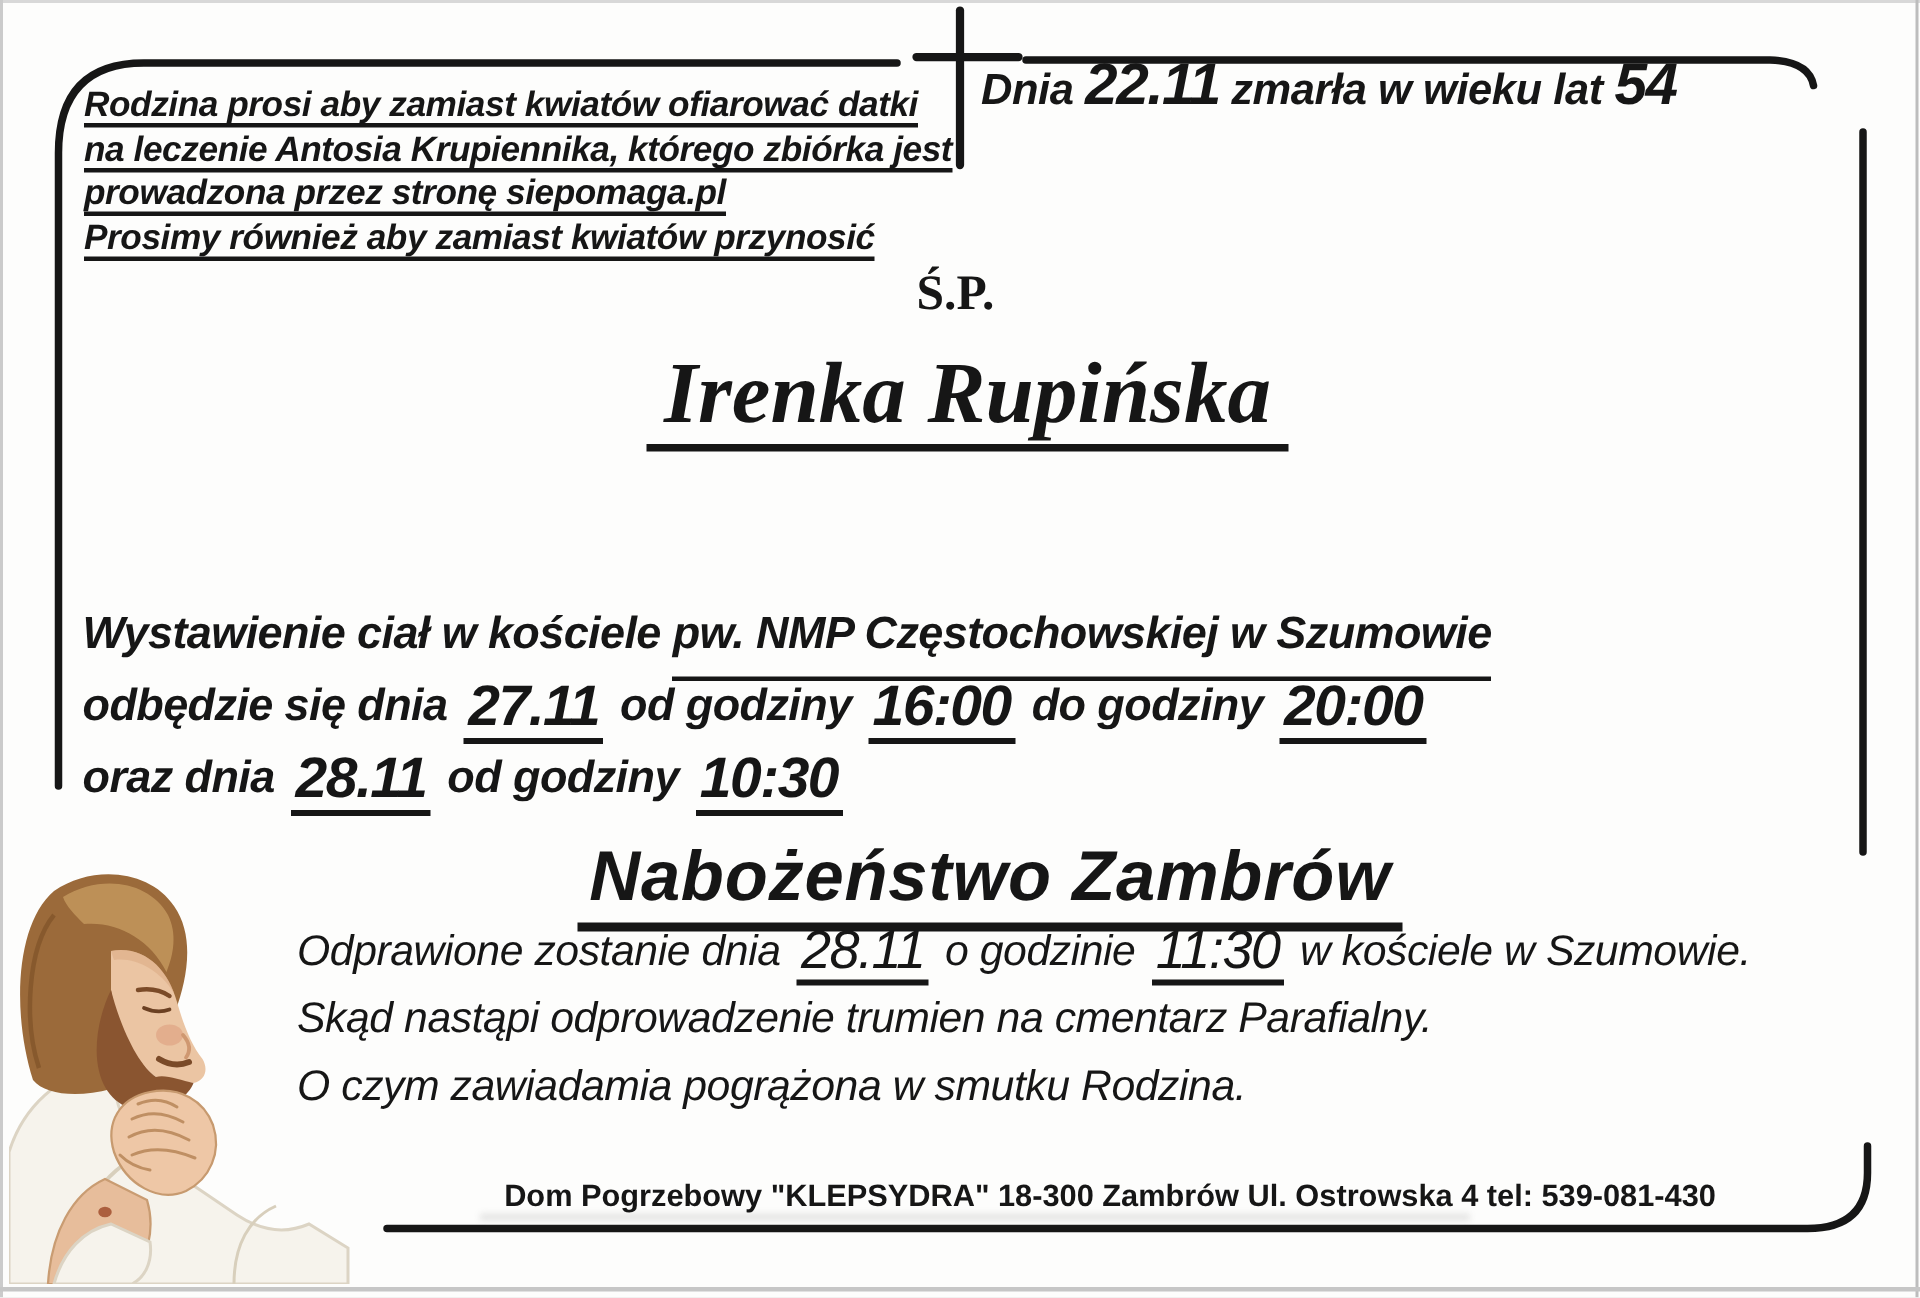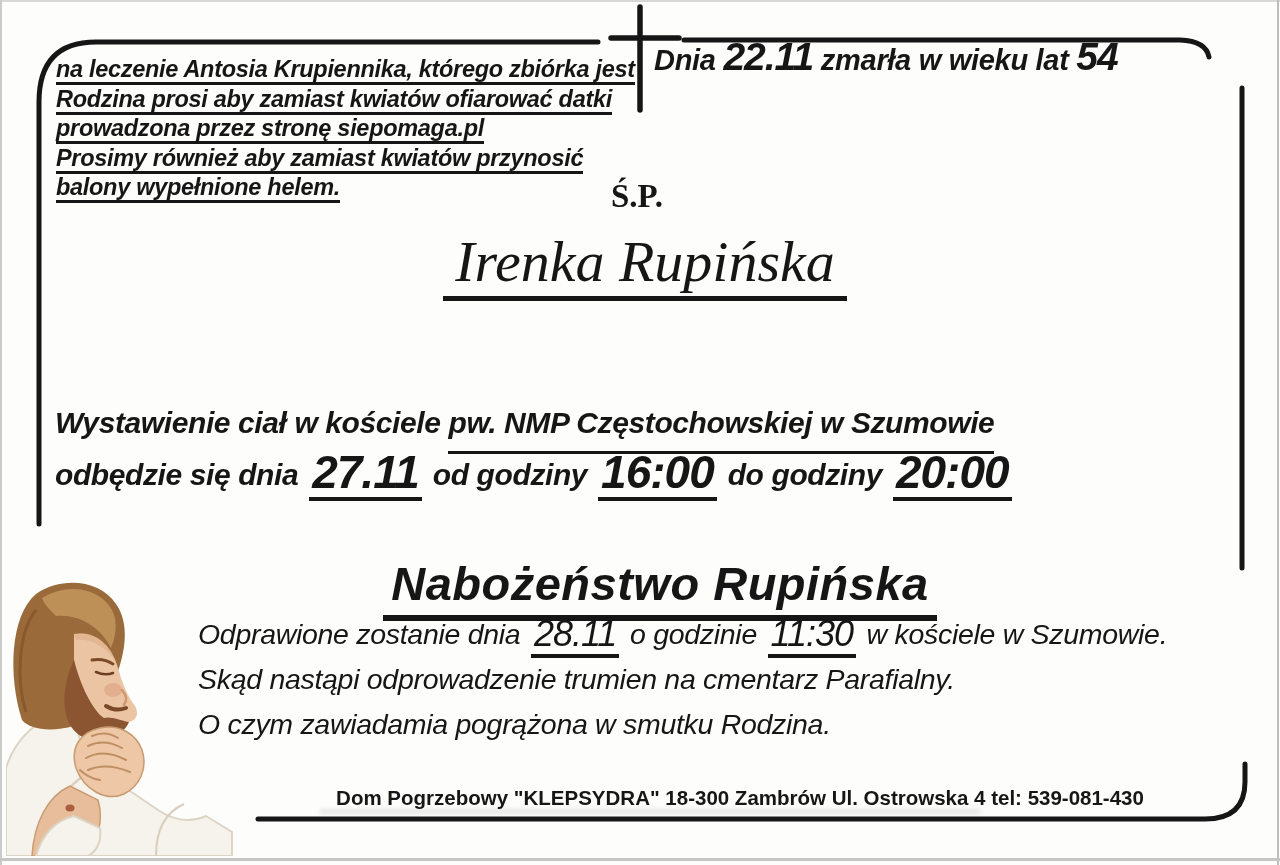--- a/index.html
+++ b/index.html
@@ -40,35 +40,35 @@
 
   .sp {
     position:absolute; left:611px; top:178px;
     font-family:"Liberation Serif", serif;
     font-weight:bold; font-size:33px;
   }
 
   .names {
     position:absolute; left:70px; top:228px; width:1150px; text-align:center;
     font-family:"Liberation Serif", serif;
-    font-weight:normal; font-style:italic; font-size:58px;
+    font-weight:bold; font-style:italic; font-size:58px;
     white-space:nowrap;
   }
   .names .name-line { margin-bottom:7px; }
   .names .u { display:inline-block; border-bottom:5px solid #161616; padding:0 12px 3px; line-height:1.05; }
 
   .wake {
     position:absolute; left:55px; top:401px;
     font-weight:bold; font-style:italic; font-size:30px;
     letter-spacing:-0.4px; white-space:nowrap;
   }
   .wake .wline { height:48px; line-height:44px; }
   .wake .u-text { border-bottom:3px solid #161616; padding-bottom:12px; }
   .num {
-    display:inline-block; font-size:46px; line-height:1;
+    display:inline-block; font-size:38px; line-height:1;
     border-bottom:4px solid #161616; padding:0 3px 2px; margin:0 3px;
     vertical-align:-3px; letter-spacing:-1px;
   }
 
   .service-heading {
     position:absolute; left:120px; top:556px; width:1080px; text-align:center;
     font-weight:bold; font-style:italic; font-size:47px; letter-spacing:0.5px;
     white-space:nowrap;
   }
   .service-heading .u { display:inline-block; border-bottom:6px solid #161616; padding:0 8px 4px; }
@@ -107,25 +107,24 @@
       </g>
       <path d="M 684 40 L 1180 40 Q 1206 41 1209 57"></path>
       <path d="M 1242 88 L 1242 568"></path>
       <path d="M 1245 764 L 1245 782 Q 1245 819 1205 819 L 258 819"></path>
     </g>
   </svg>
 
   <div class="ghost-smudge"></div>
 
   <div class="donation-note">
+    <div><span class="u">Rodzina prosi aby zamiast kwiatów ofiarować datki</span></div>
     <div><span class="u">na leczenie Antosia Krupiennika, którego zbiórka jest</span></div>
-    <div><span class="u">Rodzina prosi aby zamiast kwiatów ofiarować datki</span></div>
     <div><span class="u">prowadzona przez stronę siepomaga.pl</span></div>
     <div><span class="u">Prosimy również aby zamiast kwiatów przynosić</span></div>
-    <div><span class="u">balony wypełnione helem.</span></div>
   </div>
 
   <div class="death-dates">
     <div>
       <span>Dnia </span><span class="big">22.11</span><span> zmarła w wieku lat </span><span class="big">54</span>
     </div>
   </div>
 
   <div class="sp">Ś.P.</div>
 
@@ -133,24 +132,27 @@
     <div class="name-line"><span class="u">Irenka Rupińska</span></div>
   </div>
 
   <div class="wake">
     <div class="wline">
       <span>Wystawienie ciał w kościele </span><span class="u-text">pw. NMP Częstochowskiej w Szumowie</span>
     </div>
     <div class="wline">
       <span>odbędzie się dnia </span><span class="num">27.11</span><span> od godziny </span><span class="num">16:00</span><span> do godziny </span><span class="num">20:00</span>
     </div>
+    <div class="wline">
+      <span>oraz dnia </span><span class="num">28.11</span><span> od godziny </span><span class="num">10:30</span>
+    </div>
   </div>
 
   <div class="service-heading">
-    <span class="u">Nabożeństwo Rupińska</span>
+    <span class="u">Nabożeństwo Zambrów</span>
   </div>
 
   <div class="service">
     <div class="sline">
       <span>Odprawione zostanie dnia </span><span class="num">28.11</span><span> o godzinie </span><span class="num">11:30</span><span> w kościele w Szumowie.</span>
     </div>
     <div class="sline">Skąd nastąpi odprowadzenie trumien na cmentarz Parafialny.</div>
     <div class="sline">O czym zawiadamia pogrążona w smutku Rodzina.</div>
   </div>
 

